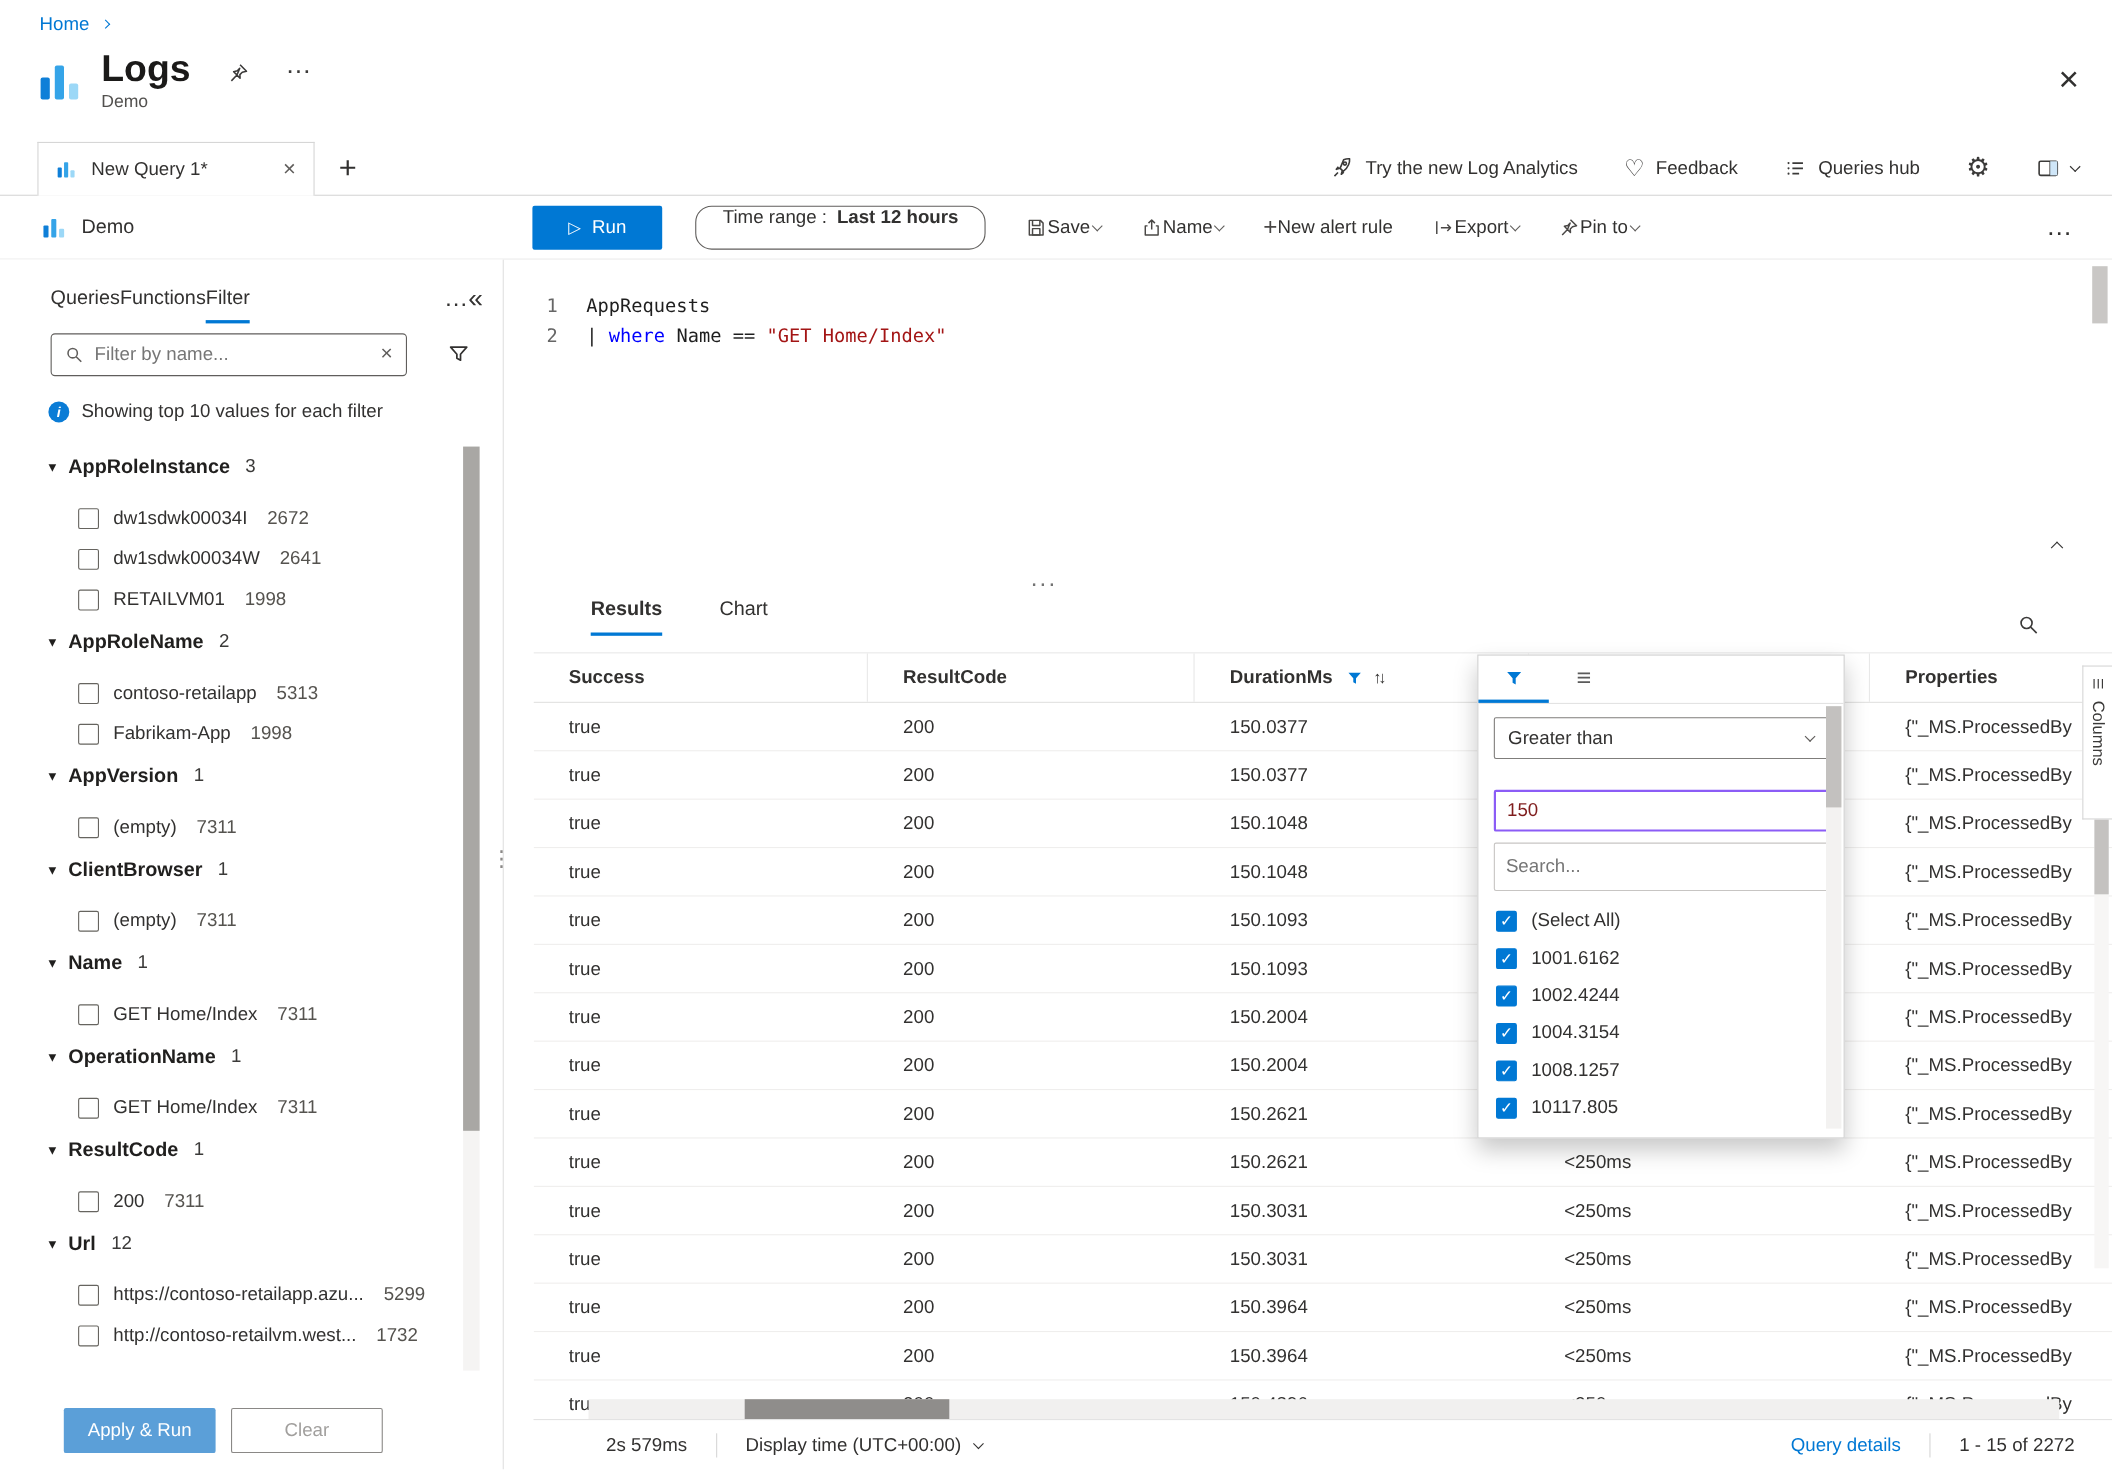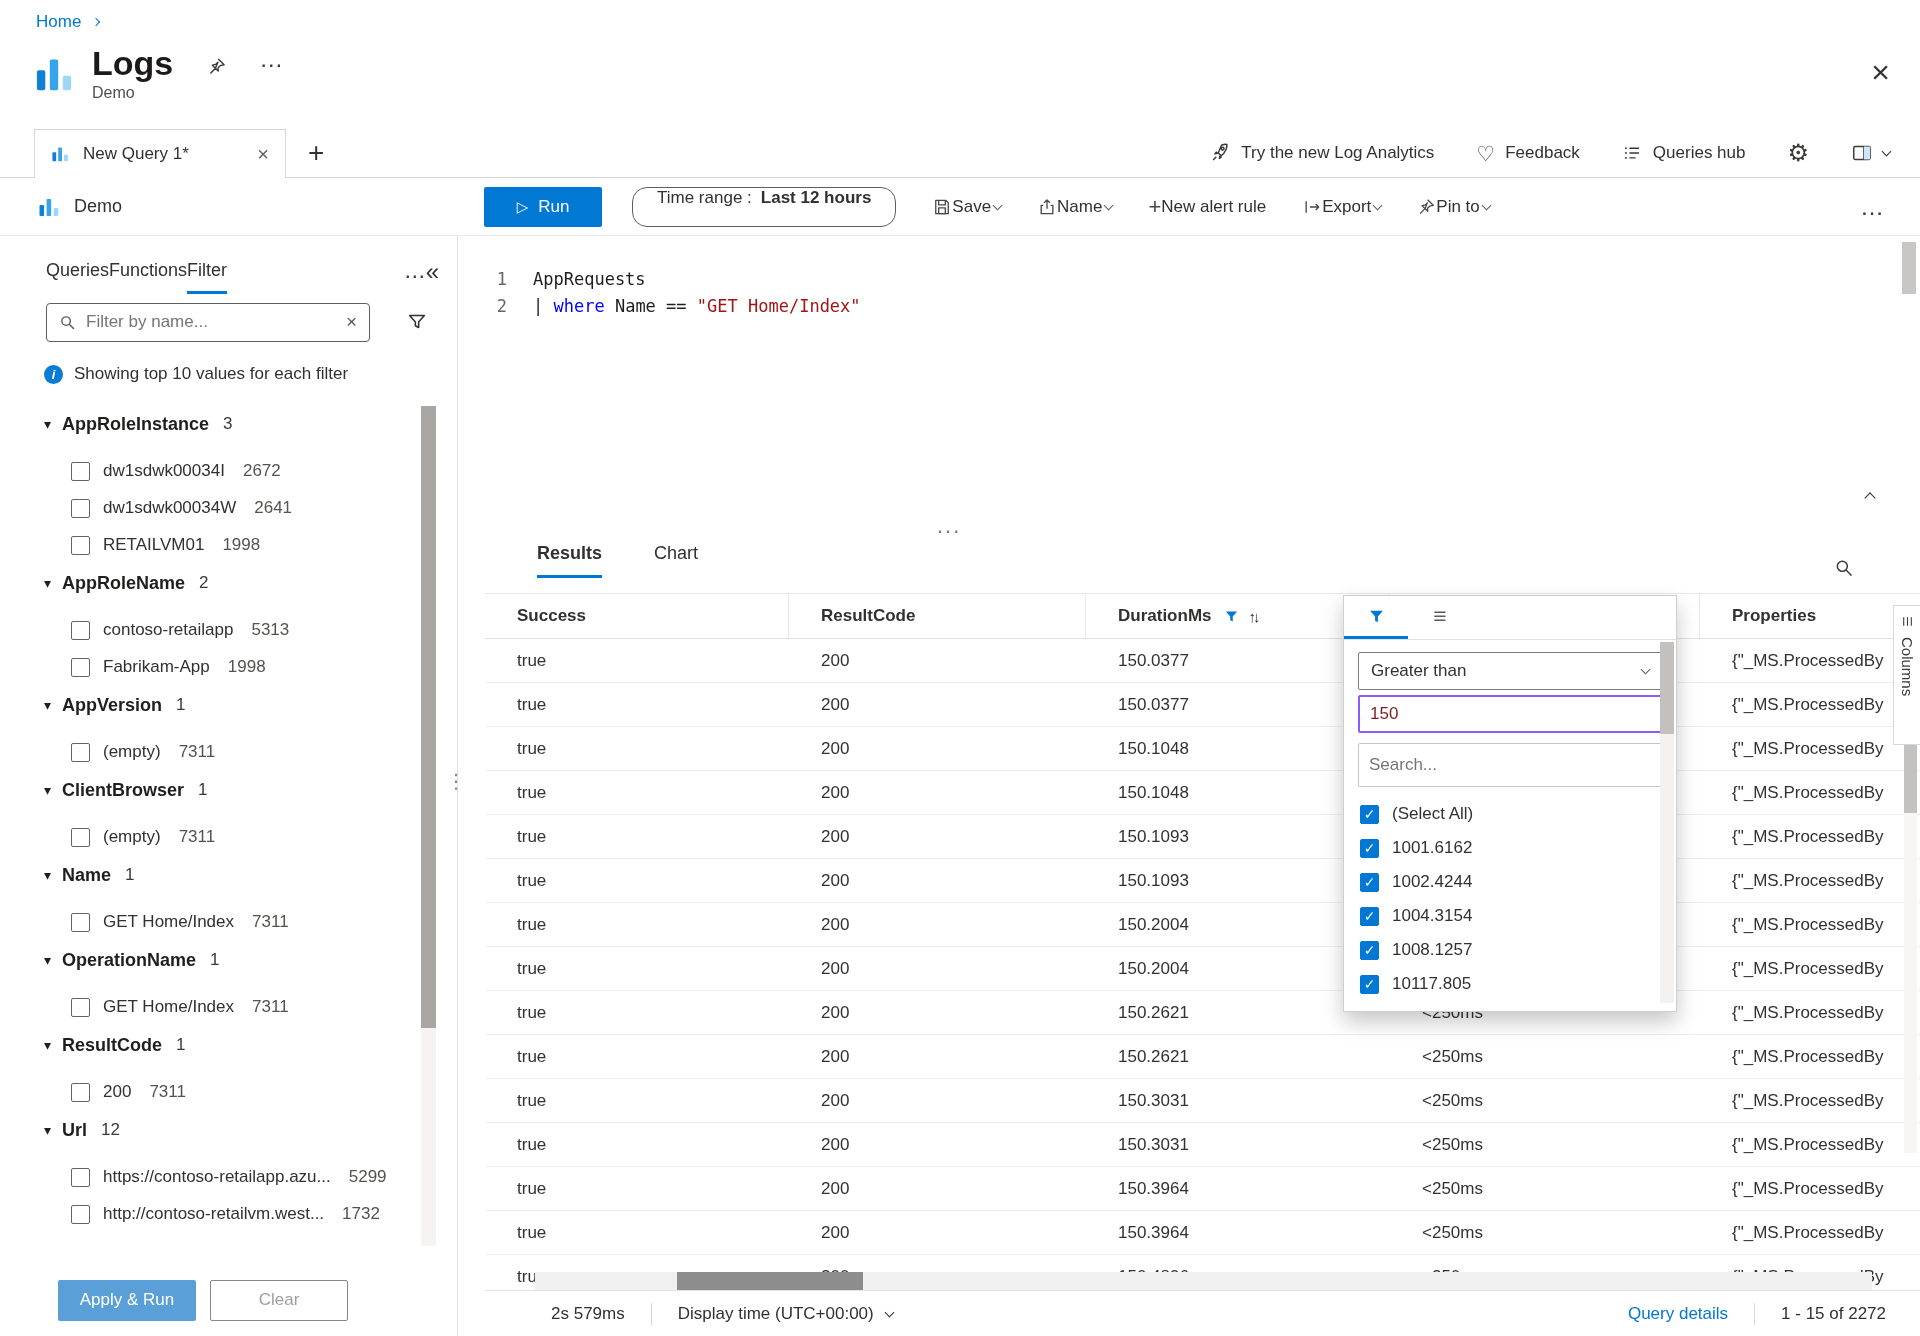--- a/index.html
+++ b/index.html
@@ -116,21 +116,21 @@
   .trow{display:flex;height:44px;border-bottom:1px solid #efeeed;align-items:center}
   .tcell{padding-left:32px;white-space:nowrap;overflow:hidden}
 
   
   .popup{position:absolute;left:858px;top:52px;width:334px;background:#fff;border:1px solid #cfcfcf;box-shadow:0 10px 20px rgba(0,0,0,.22);z-index:10}
   .pp-tabs{height:44px;display:flex;border-bottom:1px solid #e3e3e3}
   .pp-tab{width:64px;display:flex;align-items:center;justify-content:center;border-bottom:3px solid transparent;cursor:pointer}
   .pp-tab.active{border-color:#0078d4}
   .pp-burger{font-size:23px;color:#5b5b5b}
   .pp-body{padding:12px 14px 6px}
-  .pp-select{height:38px;border:1px solid #7f7d7b;border-radius:2px;display:flex;align-items:center;justify-content:space-between;padding:0 12px;margin-bottom:5px;cursor:pointer}
+  .pp-select{height:38px;border:1px solid #7f7d7b;border-radius:2px;display:flex;align-items:center;justify-content:space-between;padding:0 12px;margin-bottom:28px;cursor:pointer}
   .pp-select .chv{width:7px;height:7px;color:#605e5c;margin-top:-4px}
   .pp-input{width:100%;height:38px;border:2px solid #8b5cf6;border-radius:2px;padding:0 10px;font:inherit;color:#7f1d1d;margin-bottom:10px;outline:none}
   .pp-search{width:100%;height:44px;border:1px solid #c7c5c3;border-radius:2px;padding:0 10px;font:inherit;outline:none}
   .pp-search::placeholder{color:#767676}
   .pp-list{padding:10px 22px 4px 2px;position:relative}
   .pp-opt{height:34px;display:flex;align-items:center;gap:13px;cursor:pointer}
   .pp-scroll{position:absolute;right:2px;top:46px;bottom:8px;width:14px;background:#f3f2f1}
   .pp-scroll .thumb{position:absolute;top:0;left:0;right:0;height:92px;background:#c3c1bf;cursor:pointer}
 
   

